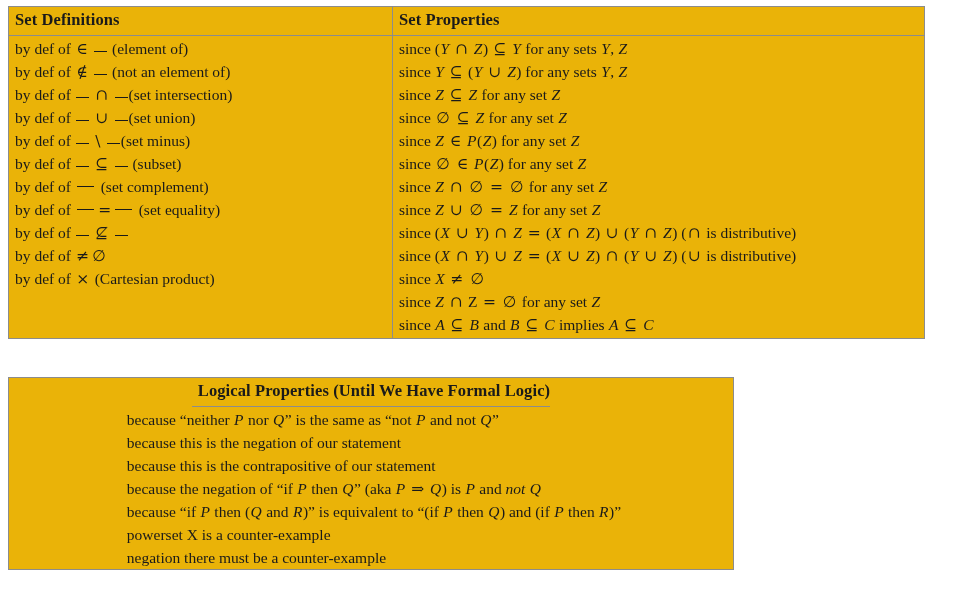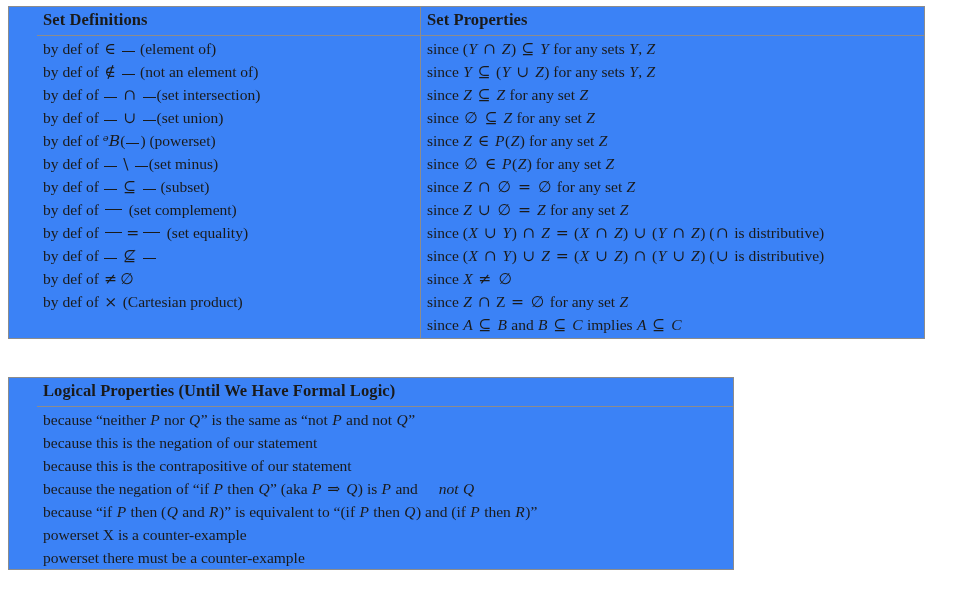--- a/index.html
+++ b/index.html
@@ -14,23 +14,22 @@
     font-family: "Liberation Serif", "DejaVu Serif", serif;
     color: #1a1a1a;
     overflow: hidden;
   }
 
   
   .tbl {
     position: absolute;
     box-sizing: border-box;
     border: 1px solid #8c8c8c;
-    background: #3b82f6;
+    background: #eab308;
     border-collapse: collapse;
-    padding-left: 28px;
   }
 
   .tbl-main {
     left: 8px;
     top: 6px;
     width: 917px;
     height: 333px;
   }
 
   .tbl-logic {
@@ -54,20 +53,21 @@
   }
   .col-left {
     width: 384px;
     border-right: 1px solid #8c8c8c;
   }
   .col-right {
     flex: 1 1 auto;
   }
   .col-full {
     width: 100%;
+    align-items: center;
   }
 
   .hdr {
     box-sizing: border-box;
     border-bottom: 1px solid #8c8c8c;
     font-weight: bold;
     font-size: 16.5px;
     line-height: 1;
     padding: 5px 0 6px 6px;
     white-space: nowrap;
@@ -110,36 +110,35 @@
     width: 17px;
     border-top: 1.4px solid #1a1a1a;
     vertical-align: 5px;
     margin: 0 2.5px;
   }
   .scr {           
     font-family: "DejaVu Serif", "Liberation Serif", serif;
     font-style: italic;
     font-size: 15.5px;
   }
-  .it { font-style: italic; margin-left: 17px; }
+  .it { font-style: italic; }
 </style>
 </head>
 <body>
 
 <div class="tbl tbl-main">
   <div class="grid">
 
     <div class="col col-left">
       <div class="hdr">Set Definitions</div>
       <div class="rows" id="defs-rows">
           <div class="row">by def of <span class="op">∈</span> <span class="ph"></span> (element of)</div>
           <div class="row">by def of <span class="op">∉</span> <span class="ph"></span> (not an element of)</div>
           <div class="row">by def of <span class="ph"></span> <span class="op">∩</span> <span class="ph"></span>(set intersection)</div>
           <div class="row">by def of <span class="ph"></span> <span class="op">∪</span> <span class="ph"></span>(set union)</div>
-          <div class="row">by def of <span class="scr">ᵊB</span>(<span class="ph"></span>) (powerset)</div>
           <div class="row">by def of <span class="ph"></span> <span class="op">\</span> <span class="ph"></span>(set minus)</div>
           <div class="row">by def of <span class="ph"></span> <span class="op">⊆</span> <span class="ph"></span> (subset)</div>
           <div class="row">by def of <span class="dash"></span> (set complement)</div>
           <div class="row">by def of <span class="dash"></span><span class="op">=</span><span class="dash"></span> (set equality)</div>
           <div class="row">by def of <span class="ph"></span> <span class="op">⊈</span> <span class="ph"></span></div>
           <div class="row">by def of <span class="op">≠</span><span class="op">∅</span></div>
           <div class="row">by def of <span class="op">×</span> (Cartesian product)</div>
         </div>
     </div>
 
@@ -169,17 +168,17 @@
   <div class="grid">
     <div class="col col-full">
       <div class="hdr">Logical Properties (Until We Have Formal Logic)</div>
       <div class="rows" id="logic-rows">
           <div class="row">because “neither <span class="mi">P</span> nor <span class="mi">Q</span>” is the same as “not <span class="mi">P</span> and not <span class="mi">Q</span>”</div>
           <div class="row">because this is the negation of our statement</div>
           <div class="row">because this is the contrapositive of our statement</div>
           <div class="row">because the negation of “if <span class="mi">P</span> then <span class="mi">Q</span>” (aka <span class="mi">P</span> <span class="op">⇒</span> <span class="mi">Q</span>) is <span class="mi">P</span> and <span class="it">not</span> <span class="mi">Q</span></div>
           <div class="row">because “if <span class="mi">P</span> then (<span class="mi">Q</span> and <span class="mi">R</span>)” is equivalent to “(if <span class="mi">P</span> then <span class="mi">Q</span>) and (if <span class="mi">P</span> then <span class="mi">R</span>)”</div>
           <div class="row">powerset X is a counter-example</div>
-          <div class="row">powerset there must be a counter-example</div>
+          <div class="row">negation there must be a counter-example</div>
         </div>
     </div>
   </div>
 </div>
 
 </body></html>

